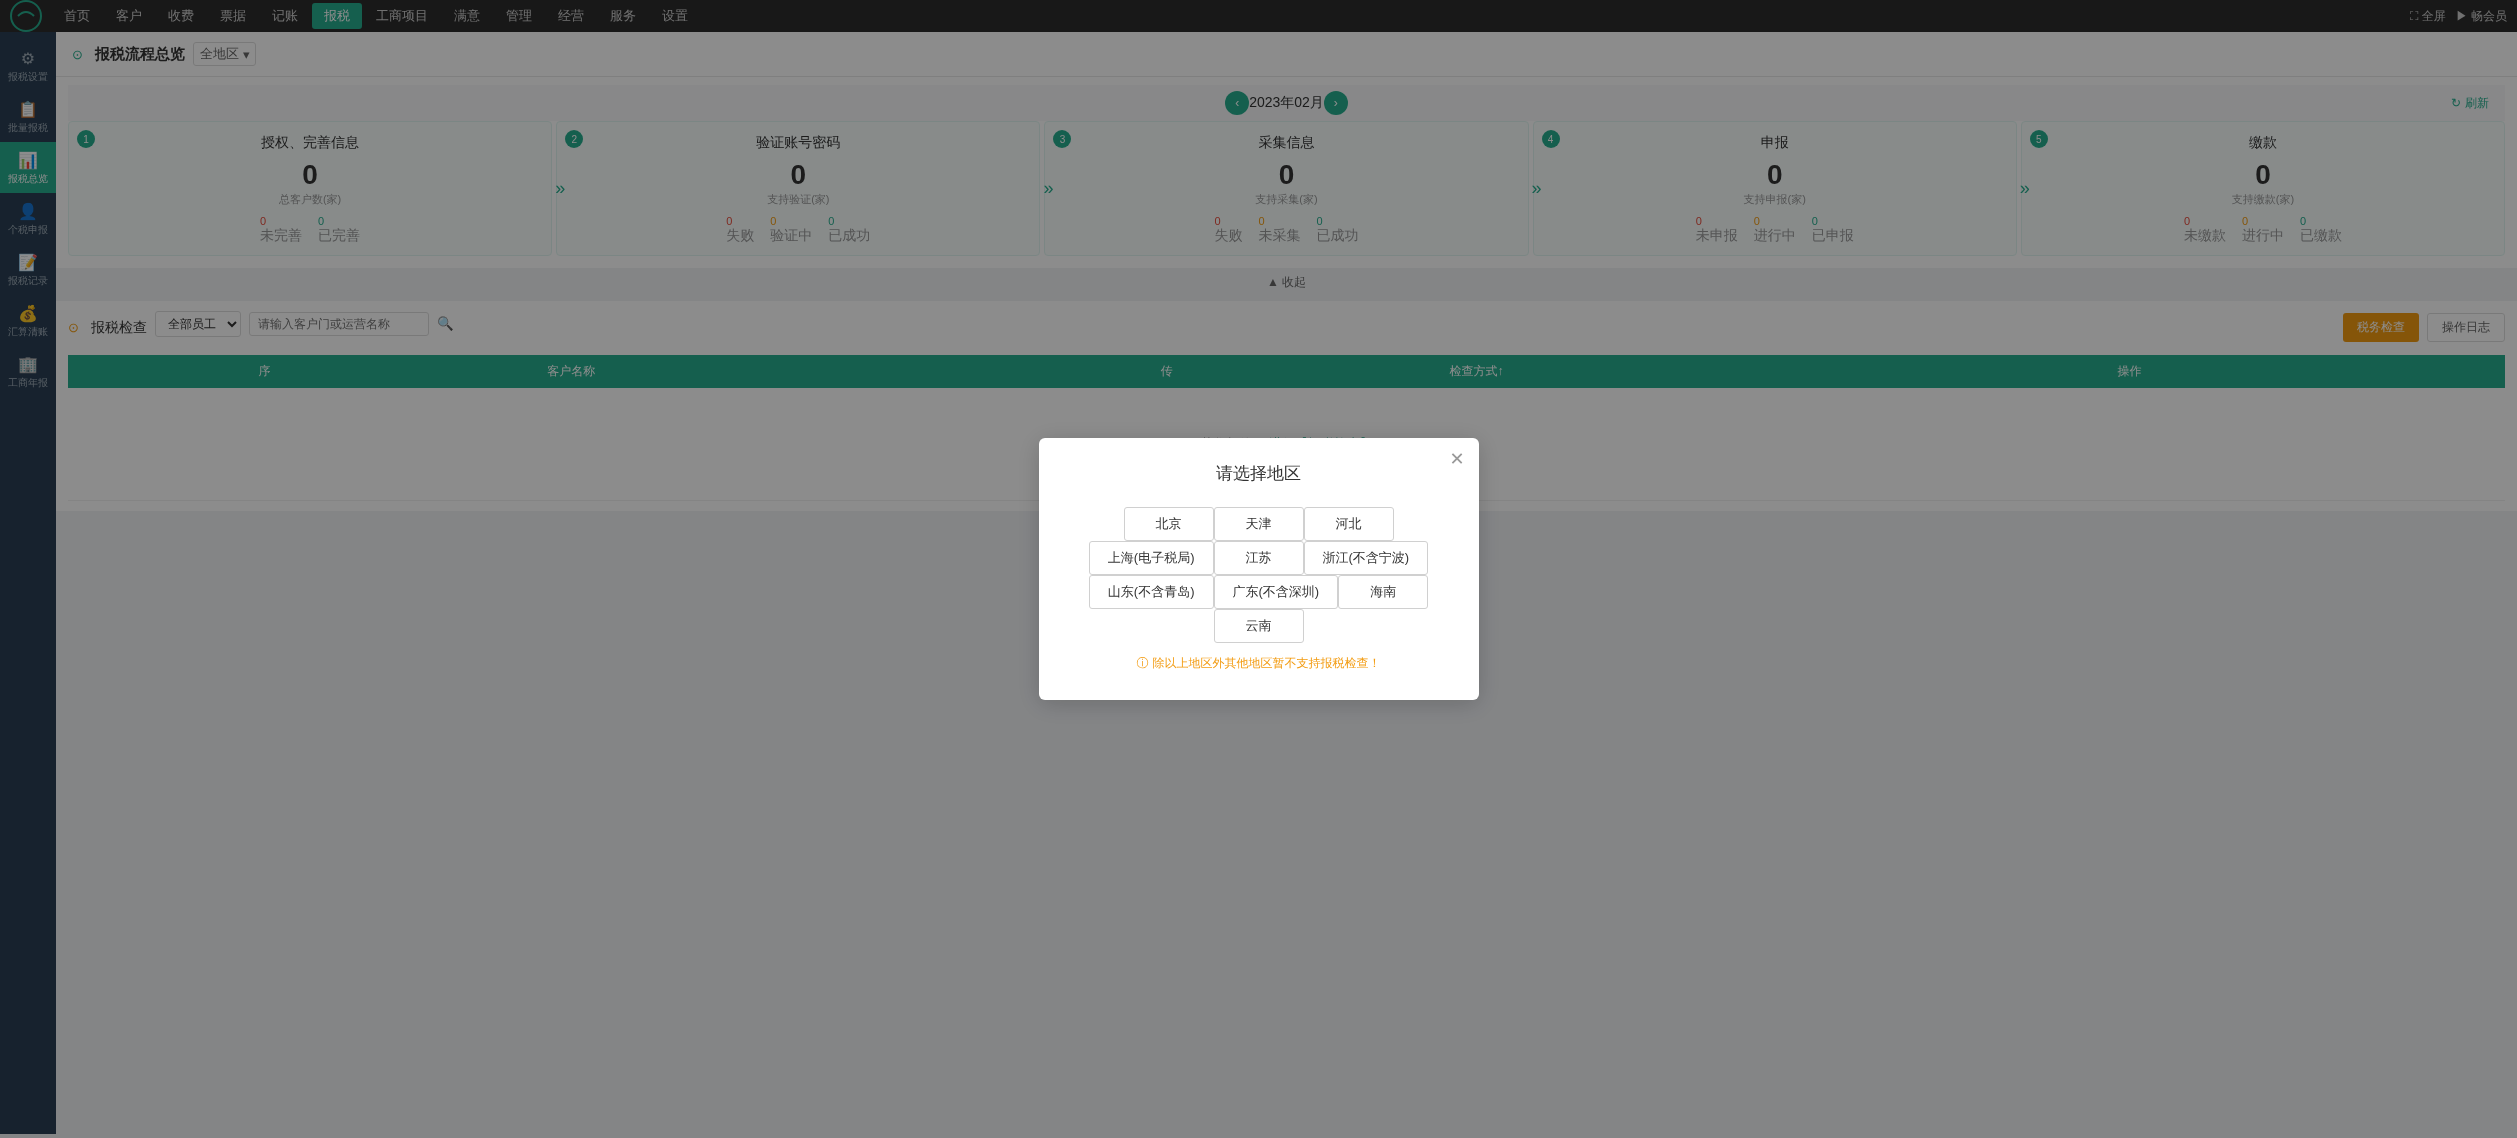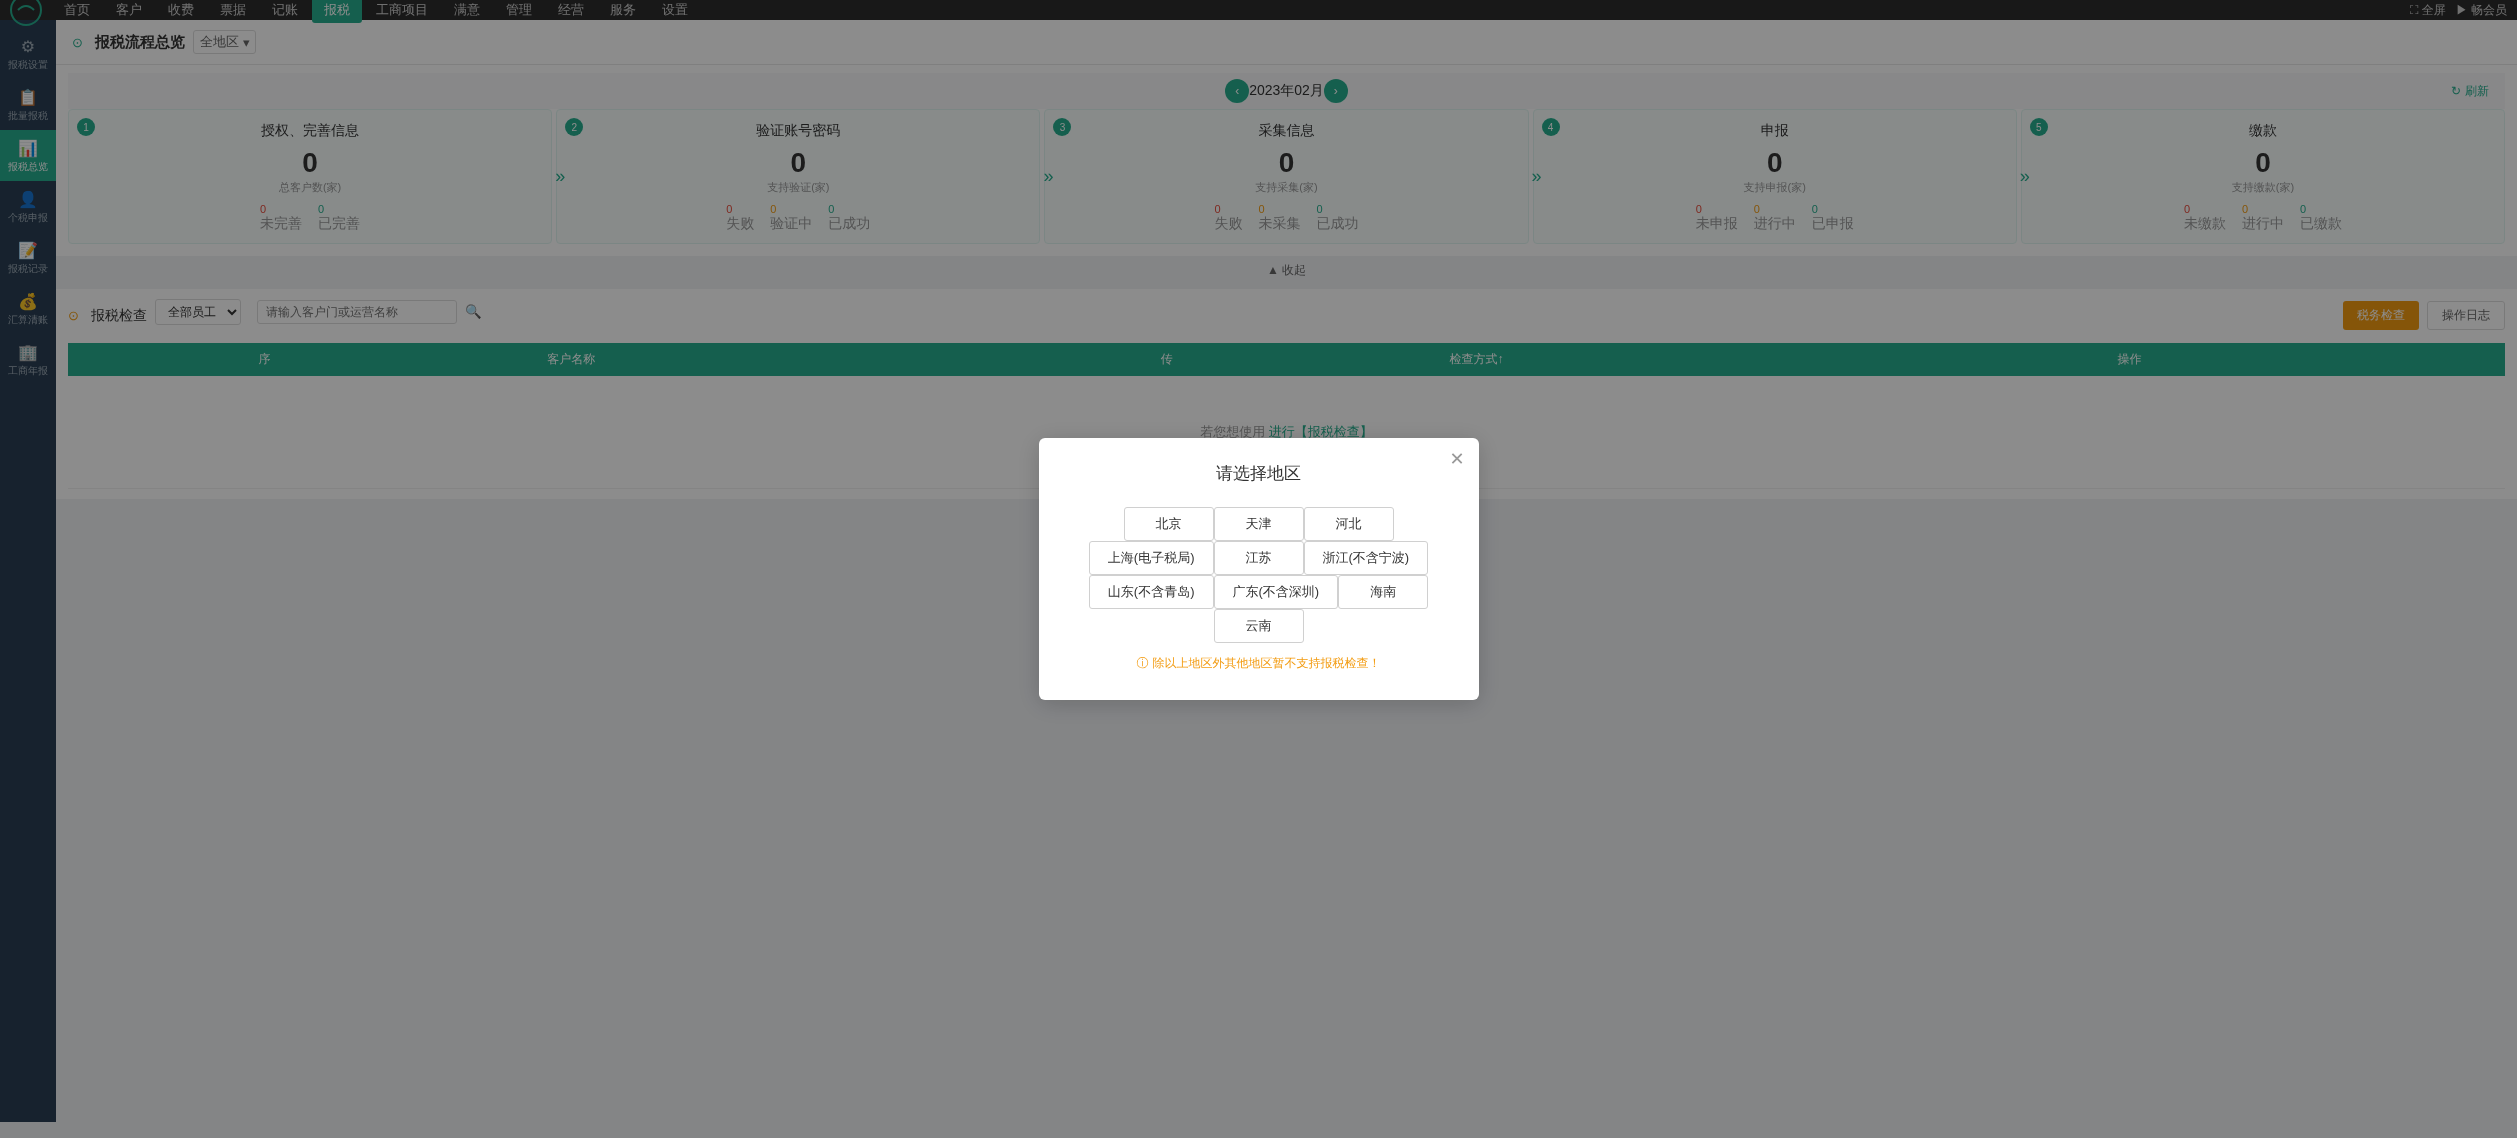--- a/index.html
+++ b/index.html
@@ -1,20 +1,20 @@
 <!DOCTYPE html>
 <html><head>
   <meta charset="utf-8">
   <style>
     * { box-sizing: border-box; margin: 0; padding: 0; }
     body { font-family: 'Microsoft YaHei', Arial, sans-serif; font-size: 13px; background: #f0f2f5; overflow: hidden; }
 
     
     .top-nav {
-      height: 20px;
+      height: 32px;
       background: #2d2d2d;
       display: flex;
       align-items: center;
       padding: 0 10px;
       position: relative;
       z-index: 100;
     }
     .top-nav-logo {
       width: 32px;
       height: 32px;
@@ -268,22 +268,21 @@
       font-size: 12px;
       color: #333;
       cursor: pointer;
       background: #fff;
     }
     .search-input {
       border: 1px solid #ddd;
       border-radius: 3px;
       padding: 4px 8px;
       font-size: 12px;
-      width: 200px;
-      margin-left: 8px;
+      width: 180px;
     }
     .search-btn {
       background: none;
       border: none;
       cursor: pointer;
       color: #666;
     }
 
     
     .table-container { overflow: auto; }

